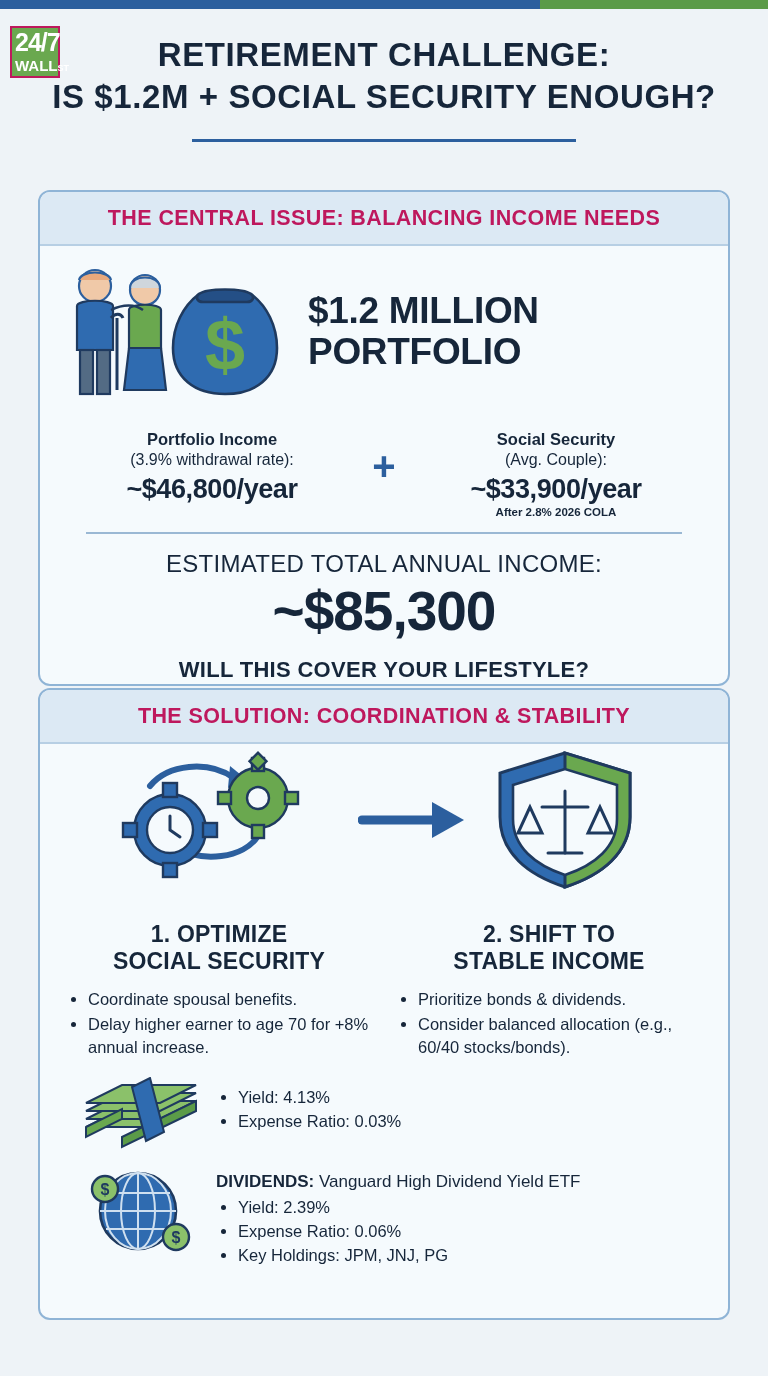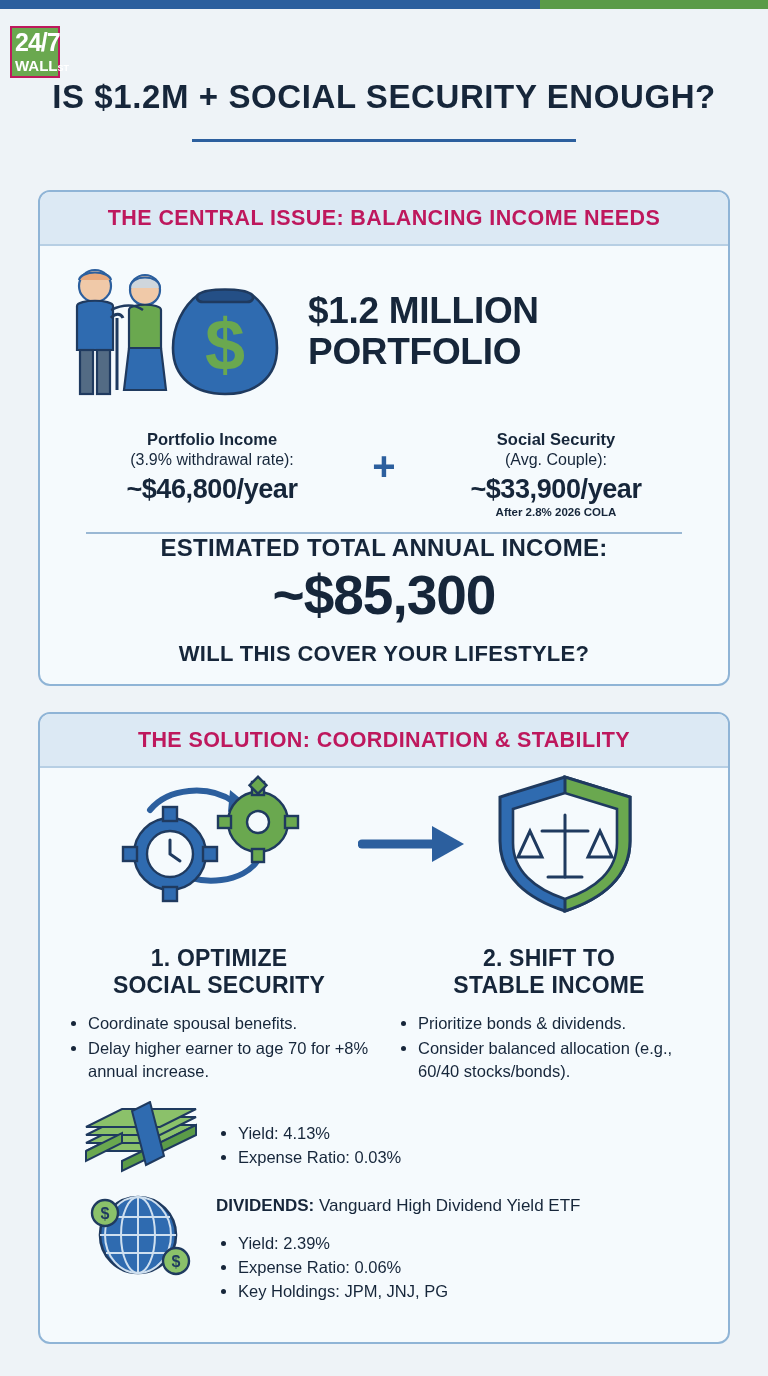--- a/index.html
+++ b/index.html
@@ -80,21 +80,21 @@
   .panel {
     position: absolute;
     left: 38px;
     width: 692px;
     box-sizing: border-box;
     background: #f5fafd;
     border: 2px solid #8fb4d6;
     border-radius: 12px;
   }
   #panel-central { top: 190px; height: 496px; }
-  #panel-solution { top: 712px; height: 632px; }
+  #panel-solution { top: 688px; height: 632px; }
 
   .panel-head {
     height: 52px;
     background: #dce9f4;
     border-bottom: 2px solid #b7cfe4;
     border-radius: 10px 10px 0 0;
     display: flex;
     align-items: center;
     justify-content: center;
     font-size: 21.5px;
@@ -168,22 +168,23 @@
   .divider {
     width: 596px;
     height: 2px;
     background: #9ab8d4;
     margin: 14px auto 0 auto;
   }
 
   .total-label {
     text-align: center;
     font-size: 24px;
-    font-weight: bold;
+    font-weight: normal;
     letter-spacing: 0.3px;
+    margin-top: 16px;
   }
   .total-amount {
     text-align: center;
     font-size: 55px;
     font-weight: bold;
     letter-spacing: -1px;
     margin-top: 6px;
     line-height: 1;
   }
   .total-question {
@@ -238,21 +239,21 @@
     justify-content: center;
     align-items: center;
   }
   .fund-body { flex: 1 1 auto; padding-top: 6px; }
   .fund-title {
     font-size: 17px;
     line-height: 1.3;
   }
   .fund-title b { font-weight: bold; }
   .fund ul {
-    margin: 15px 0 0 0;
+    margin: 3px 0 0 0;
     padding-left: 22px;
     font-size: 16.5px;
     line-height: 1.45;
   }
 </style>
 </head>
 <body>
 
 <div class="topbar">
   <div class="blue"></div>
@@ -261,21 +262,21 @@
 
 <div class="logo">
   <div class="l1">24/7</div>
   <div class="l2">
     <span>WALL</span><small>ST</small>
   </div>
 </div>
 
 <div class="header">
   <h1>
-    <br>
+    <span>RETIREMENT CHALLENGE:</span><br>
     <span>IS $1.2M + SOCIAL SECURITY ENOUGH?</span>
   </h1>
   <div class="rule"></div>
 </div>
 
 <div class="panel" id="panel-central">
   <div class="panel-head">THE CENTRAL ISSUE: BALANCING INCOME NEEDS</div>
 
   <div class="central-top">
     <div class="art-money">

